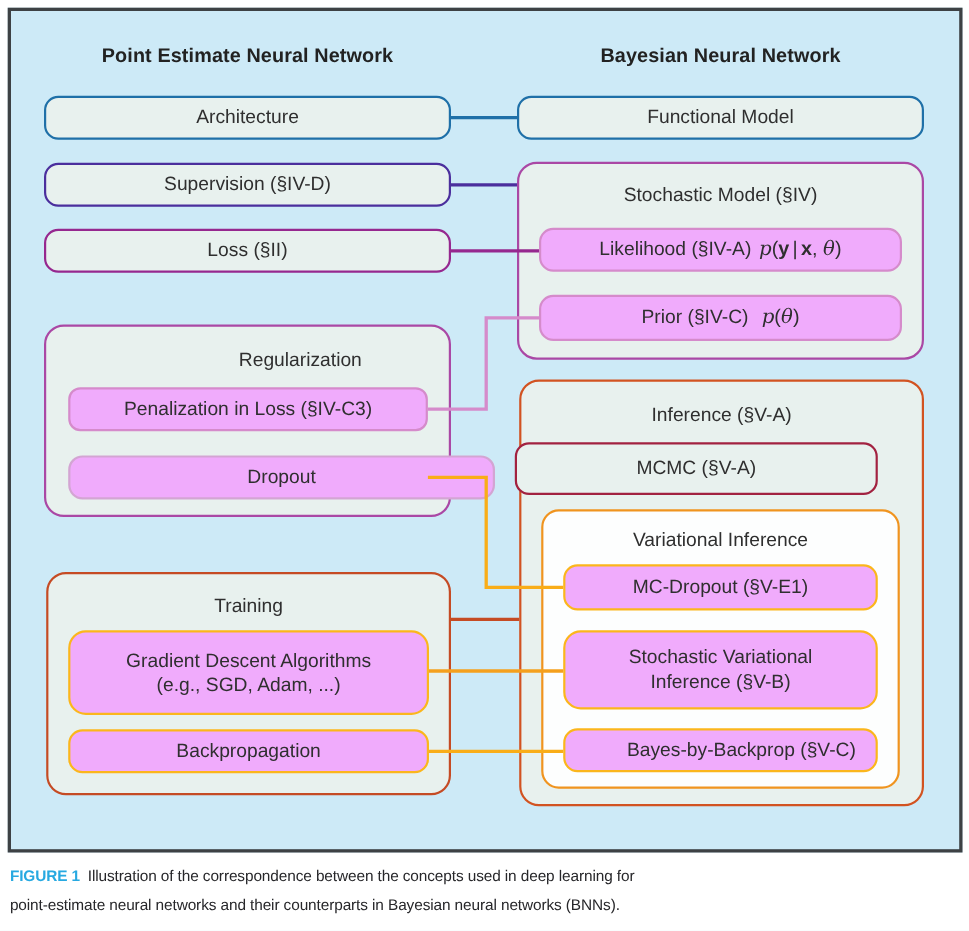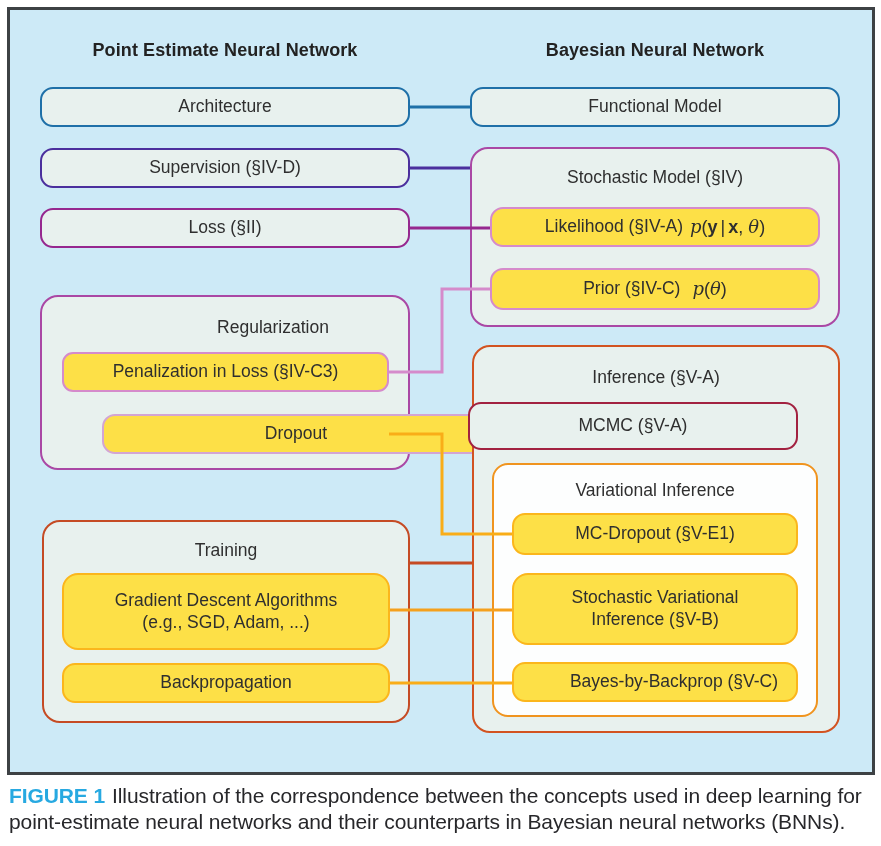--- a/index.html
+++ b/index.html
@@ -5,39 +5,39 @@
   html,body{margin:0;padding:0;background:#ffffff;}
   .page{position:relative;width:881px;height:846px;background:#ffffff;
         font-family:"Liberation Sans", sans-serif;color:#2f2f2f;overflow:hidden;}
   .frame{position:absolute;left:7px;top:7px;width:868px;height:768px;
          box-sizing:border-box;background:#cdeaf7;border:3px solid #3d4144;}
   .col-header{position:absolute;height:24px;display:flex;align-items:center;justify-content:center;
          font-weight:bold;font-size:18px;color:#222;letter-spacing:0.1px;}
   .box{position:absolute;box-sizing:border-box;display:flex;align-items:center;justify-content:center;
        text-align:center;border:2.5px solid;border-radius:13px;background:#e8f1ee;
        font-size:17.5px;line-height:1.25;color:#2f2f2f;z-index:1;}
-  .white{background:#fde047;}
+  .white{background:#f0abfc;}
   .container{position:absolute;box-sizing:border-box;border:2.5px solid;border-radius:18px;
        background:#e8f1ee;z-index:1;}
   .container.white{background:#fdfefe;}
   .ctitle{position:absolute;left:0;width:100%;text-align:center;font-size:17.5px;color:#2f2f2f;}
   .r16{border-radius:16px;}
   
   .b-teal{border-color:#1f70a8}.b-indigo{border-color:#4b2f9d}.b-magenta{border-color:#96288f}
   .b-mauve{border-color:#aa48a5}.b-pink{border-color:#d58bcb}.b-orchid{border-color:#d3a5d3}
   .b-rust{border-color:#c54b24}.b-orangered{border-color:#d25321}.b-maroon{border-color:#a22240}
   .b-orange{border-color:#f0941f}.b-golden{border-color:#fbb61c}
   .connectors{position:absolute;left:0;top:0;width:881px;height:846px;z-index:2;pointer-events:none;}
   .connectors polyline{fill:none;stroke-width:3;}
   .formula{margin-left:7px;font-size:18px;white-space:nowrap;}
   .formula .mi{font-family:"DejaVu Serif", serif;font-style:italic;}
   .formula .mb{font-weight:bold;}
   .formula .bar{padding:0 3px;}
   .gap{margin-left:12px;}
-  .caption{position:absolute;left:9px;top:783px;width:862px;font-size:21px;
+  .caption{position:absolute;left:9px;top:783px;width:862px;font-size:14px;
            line-height:26px;color:#27272a;letter-spacing:-0.1px;}
   .cap-label{color:#27a9e1;font-weight:bold;margin-right:7px;}
   .two-line span{display:block;}
 </style>
 </head>
 <body>
 
 <div class="page">
   <div class="frame"></div>
 
@@ -45,21 +45,21 @@
   <div class="col-header" style="left:470px;top:38px;width:370px;">Bayesian Neural Network</div>
 
   <div class="box b-teal" style="left:40px;top:87px;width:370px;height:40px;">Architecture</div>
   <div class="box b-indigo" style="left:40px;top:148px;width:370px;height:40px;">Supervision (§IV-D)</div>
   <div class="box b-magenta" style="left:40px;top:208px;width:370px;height:40px;">Loss (§II)</div>
 
   <div class="container b-mauve" style="left:40px;top:295px;width:370px;height:175px;">
     <div class="ctitle" style="top:20px;padding-left:48px;">Regularization</div>
   </div>
   <div class="box white b-pink" style="left:62px;top:352px;width:327px;height:40px;border-radius:11px;">Penalization in Loss (§IV-C3)</div>
-  <div class="box white b-orchid" style="left:62px;top:414px;width:388px;height:40px;margin-left:40px;">Dropout</div>
+  <div class="box white b-orchid" style="left:62px;top:414px;width:388px;height:40px;">Dropout</div>
 
   <div class="container b-rust" style="left:42px;top:520px;width:368px;height:203px;">
     <div class="ctitle" style="top:18px;">Training</div>
   </div>
   <div class="box white b-golden r16 two-line" style="left:62px;top:573px;width:328px;height:77px;flex-direction:column;">
     <span>Gradient Descent Algorithms</span>
     <span>(e.g., SGD, Adam, ...)</span>
   </div>
   <div class="box white b-golden" style="left:62px;top:663px;width:328px;height:40px;">Backpropagation</div>
 

